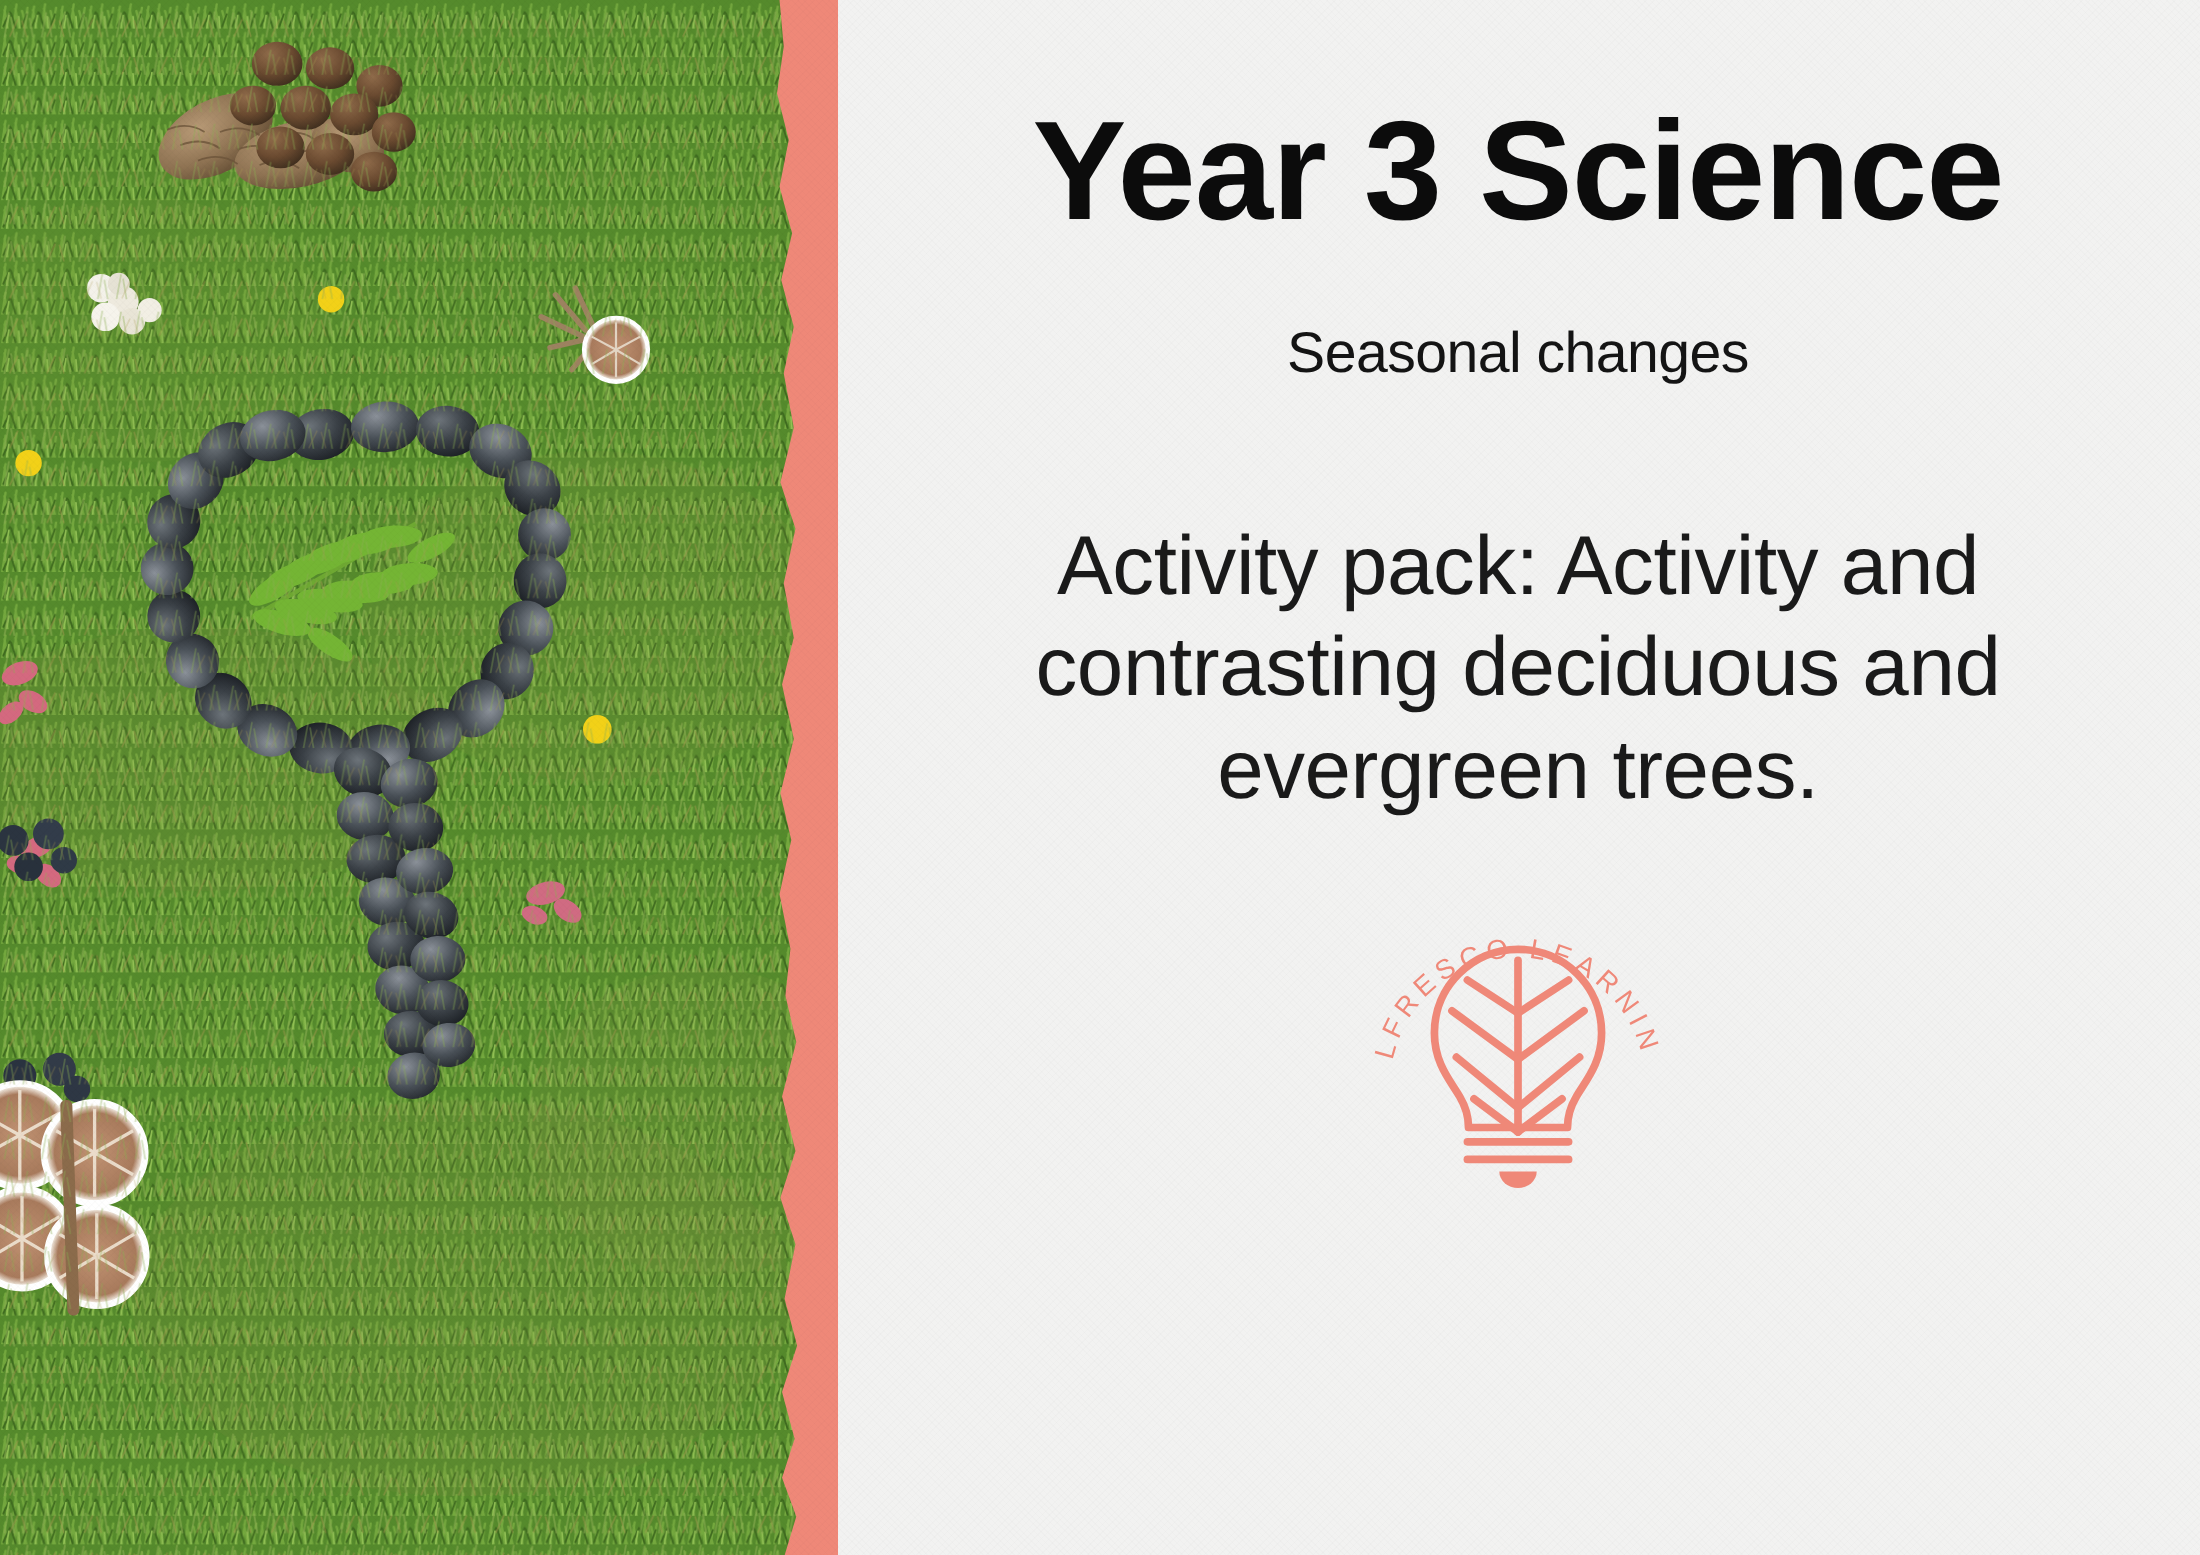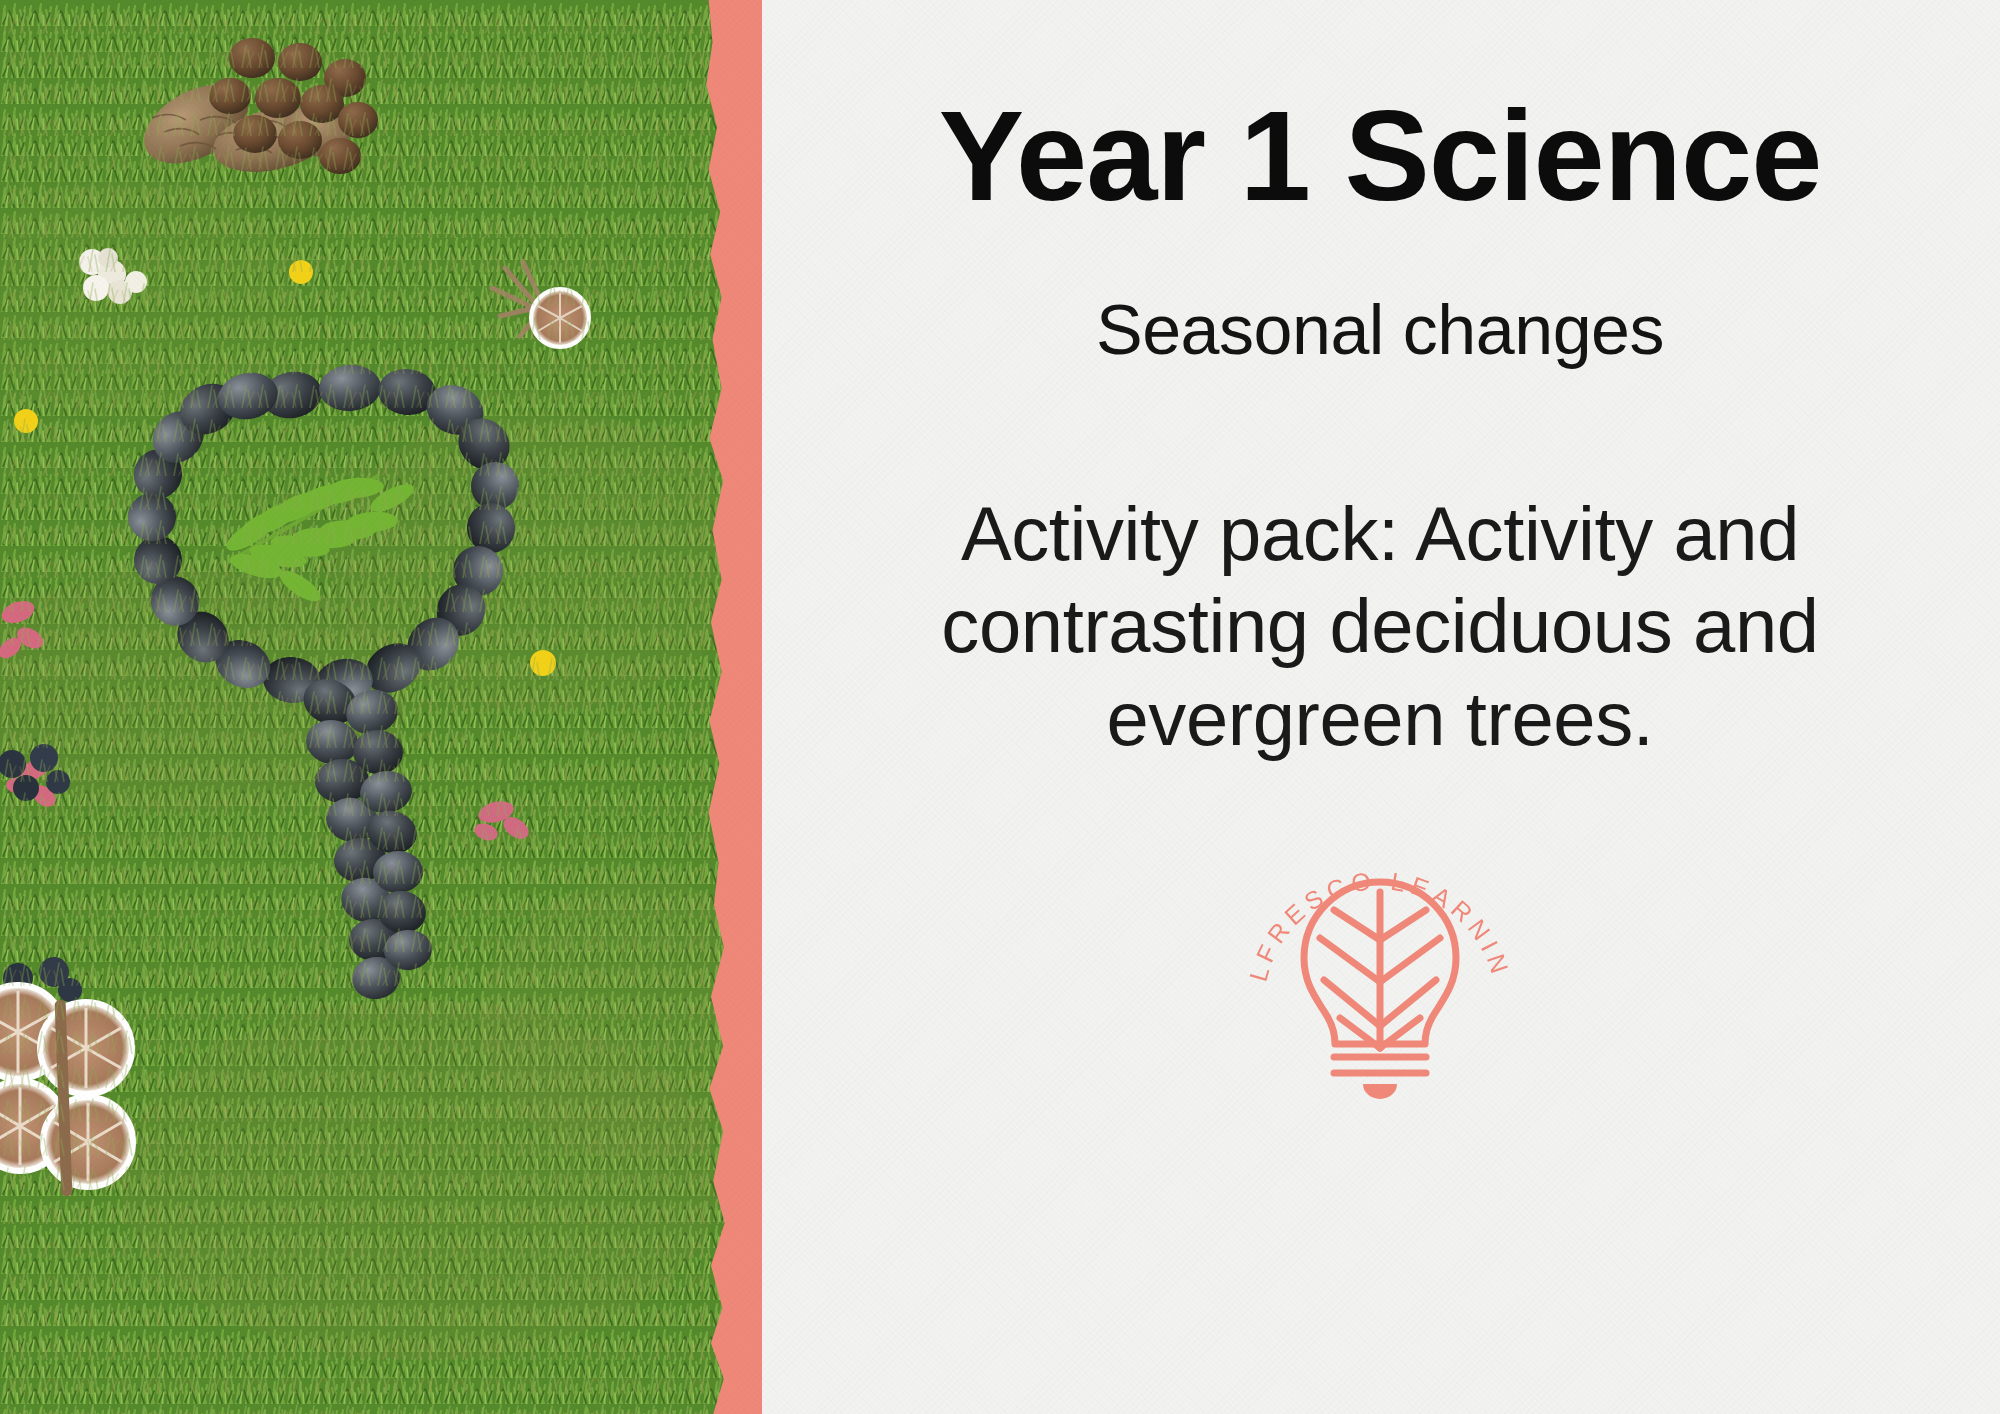--- a/index.html
+++ b/index.html
@@ -80,21 +80,21 @@
   }
   .title{
     margin:0;padding:0;
     font-size:128px;font-weight:700;letter-spacing:-1px;
     color:#0c0c0c;line-height:1.0;
     text-align:center;width:100%;
     margin-top:92px;
   }
   .subtitle{
     margin:0;padding:0;margin-top:74px;
-    font-size:70px;font-weight:400;color:#141414;
+    font-size:52px;font-weight:400;color:#141414;
     line-height:1.05;text-align:center;width:100%;
     letter-spacing:-0.5px;
   }
   .body-text{
     margin:0;padding:0;margin-top:120px;
     font-size:76px;font-weight:300;color:#1a1a1a;
     line-height:1.22;text-align:center;
     width:1080px;letter-spacing:-0.4px;
   }
   .logo-wrap{
@@ -341,21 +341,21 @@
           <ellipse cx="300" cy="586" rx="24" ry="9" transform="rotate(34 300 586)"></ellipse>
         </g>
       </g>
 
       <rect width="752" height="1414" fill="url(#grasspat2)" opacity=".55"></rect>
     </svg>
   </div>
 
   <div class="text-col">
 
-    <h1 class="title">Year 1 Science</h1>
+    <h1 class="title">Year 3 Science</h1>
 
     <h2 class="subtitle">Seasonal changes</h2>
 
     <p class="body-text">Activity pack: Activity and contrasting deciduous and evergreen trees.</p>
 
     <div class="logo-wrap">
       <svg class="logo-svg" viewBox="0 0 300 300">
         <defs>
           <path id="arcpath" d="M 36 172 A 116 116 0 0 1 264 172" fill="none"></path>
         </defs>

